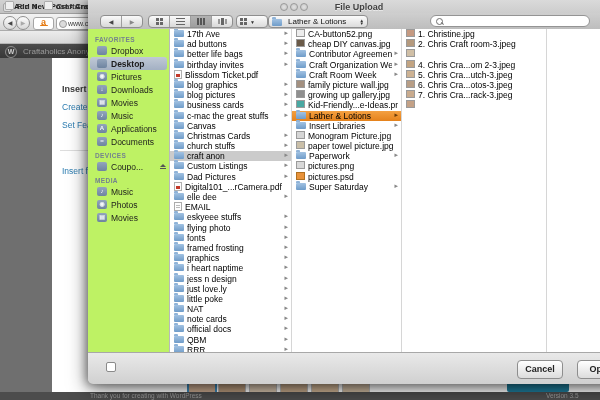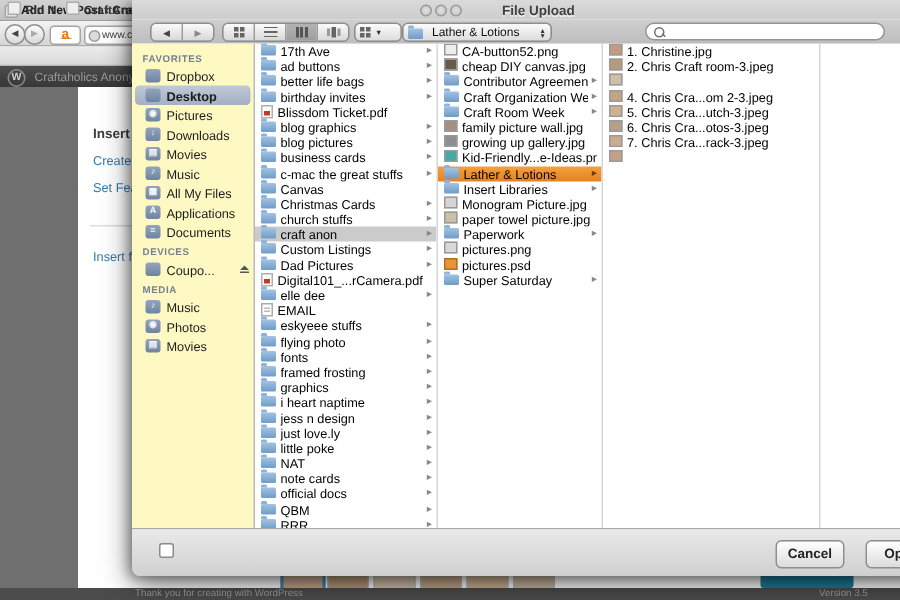--- a/index.html
+++ b/index.html
@@ -60,21 +60,21 @@
            background-size:3px 7px,2px 5px,2px 5px;background-position:3px 0,0 1px,7px 1px;background-repeat:no-repeat;}
   .popupbtn{position:absolute;top:2px;height:11px;border:1px solid #8e8e8e;border-radius:4px;
             background:linear-gradient(#fbfbfb,#dcdcdc);display:flex;align-items:center;padding:0 3px;gap:3px;}
   .pop-arrows{margin-left:auto;display:flex;flex-direction:column;line-height:3px;font-size:4.5px;color:#333;}
   .popup-label{font-size:8px;color:#111;white-space:nowrap;}
   .searchfield{position:absolute;top:2px;left:342px;width:160px;height:12px;background:#fff;border:1px solid #949494;
                border-radius:8px;font-size:8px;padding:0 4px 0 16px;box-sizing:border-box;outline:none;}
   .mag{left:348px;top:5px;width:5px;height:5px;border:1px solid #6f6f6f;border-radius:50%;}
   .mag::after{content:"";position:absolute;left:4px;top:4px;width:3px;height:1px;background:#6f6f6f;transform:rotate(45deg);}
   .dlg-body{left:0;top:29px;width:100%;height:323px;display:flex;background:#fff;overflow:hidden;}
-  .sb{width:82px;background:#fef9c3;border-right:1px solid #b9b9b9;padding-top:3px;box-sizing:border-box;overflow:hidden;}
+  .sb{width:82px;background:#bef264;border-right:1px solid #b9b9b9;padding-top:3px;box-sizing:border-box;overflow:hidden;}
   .sb-header{font-size:6.5px;font-weight:bold;color:#74828f;letter-spacing:.4px;padding:4px 0 1px 7px;}
   .sb-row{height:13px;display:flex;align-items:center;padding:0 3px 0 9px;font-size:8.5px;color:#1c1c1c;}
   .sb-row.sel{background:linear-gradient(#c0c9d6,#a3b0c3);border-radius:3px;margin:0 2px;padding:0 1px 0 7px;font-weight:bold;}
   .sb-ic{width:10px;height:9px;border-radius:2px;background:linear-gradient(#93a5bc,#6e84a0);margin-right:4px;flex:none;
          color:rgba(255,255,255,.92);font-size:6px;line-height:9px;text-align:center;font-weight:bold;}
   .sb-label{white-space:nowrap;overflow:hidden;flex:1;}
   .eject{margin-left:auto;width:7px;text-align:center;}
   .eject .tri{margin:0 auto;width:0;height:0;border-left:3px solid transparent;border-right:3px solid transparent;border-bottom:3px solid #555;}
   .eject .bar{margin:1px auto 0;width:6px;height:1px;background:#555;}
   .col{border-right:1px solid #d6d6d6;overflow:hidden;box-sizing:border-box;}
@@ -212,24 +212,20 @@
           </div>
           <div class="sb-row">
             <span class="sb-ic">▤</span>
             <span class="sb-label">Movies</span>
           </div>
           <div class="sb-row">
             <span class="sb-ic">♪</span>
             <span class="sb-label">Music</span>
           </div>
           <div class="sb-row">
-            <span class="sb-ic">▦</span>
-            <span class="sb-label">All My Files</span>
-          </div>
-          <div class="sb-row">
             <span class="sb-ic">A</span>
             <span class="sb-label">Applications</span>
           </div>
           <div class="sb-row">
             <span class="sb-ic">=</span>
             <span class="sb-label">Documents</span>
           </div>
           <div class="sb-header">DEVICES</div>
           <div class="sb-row">
             <span class="sb-ic"></span>

